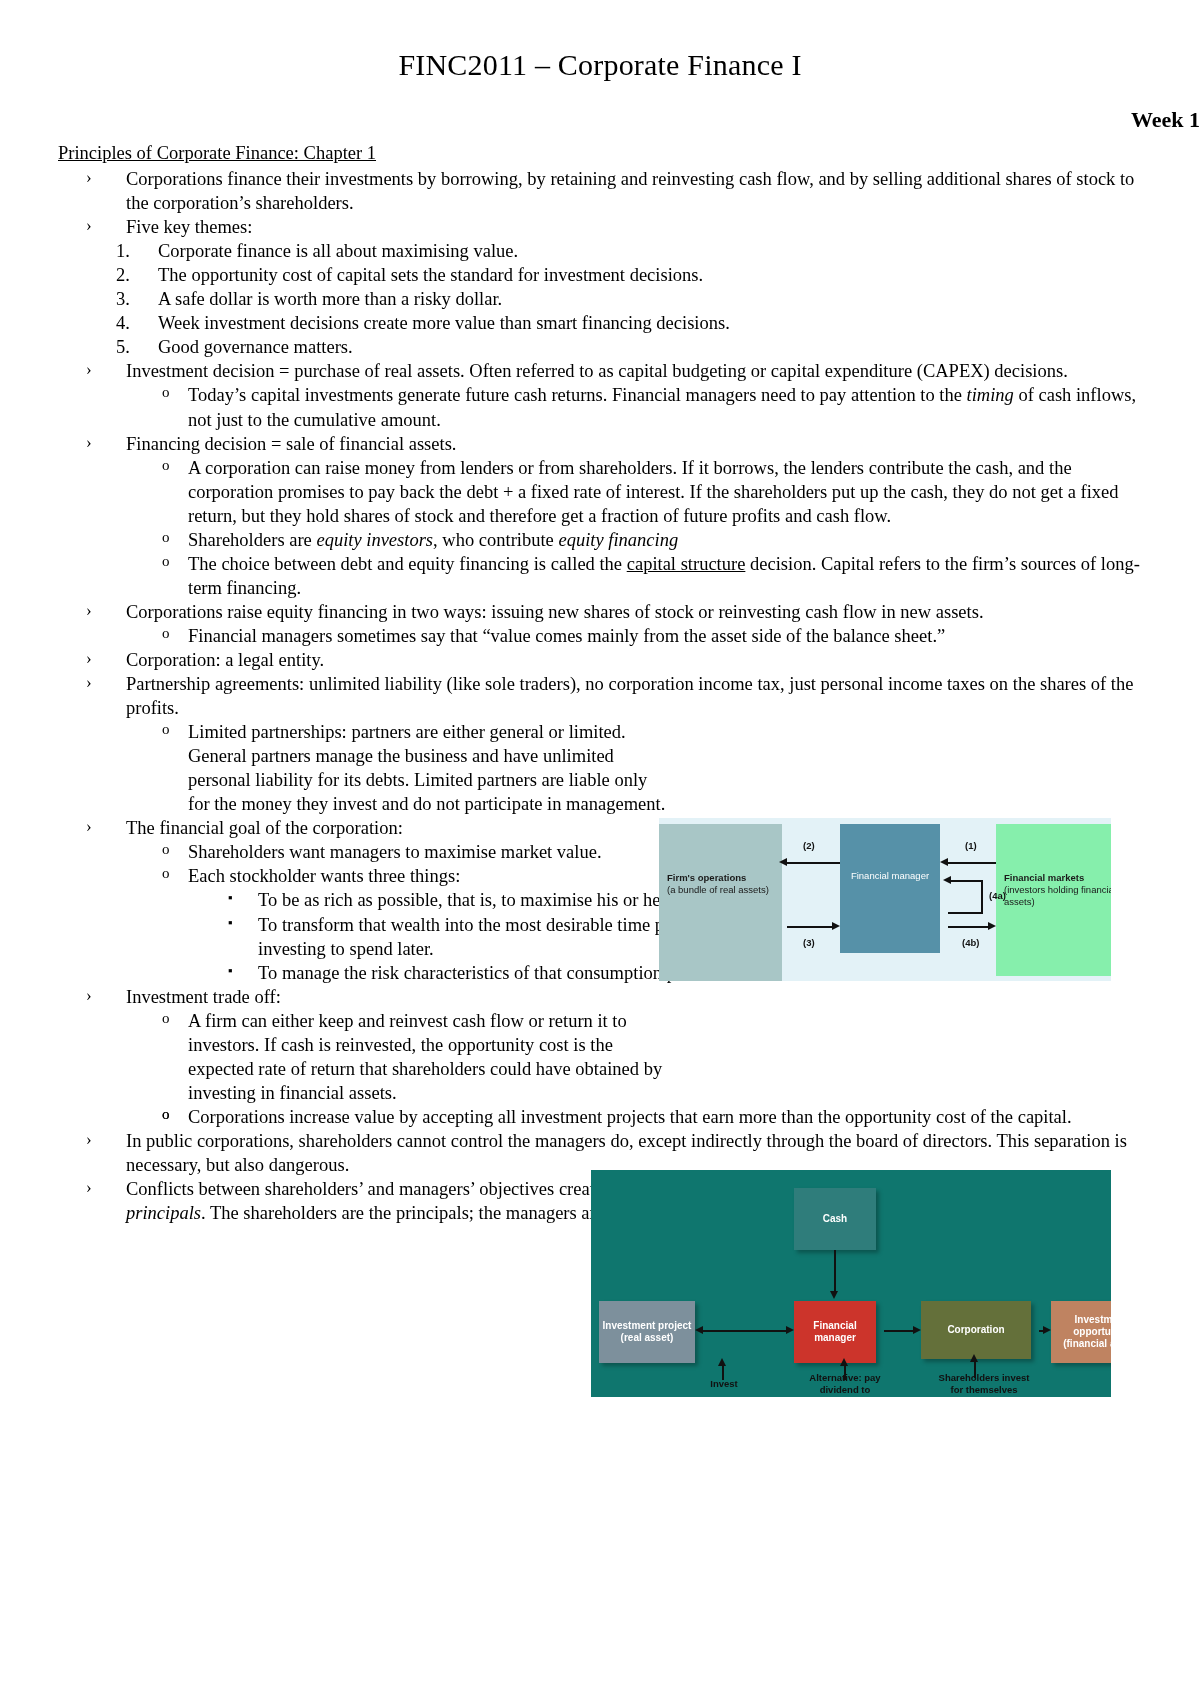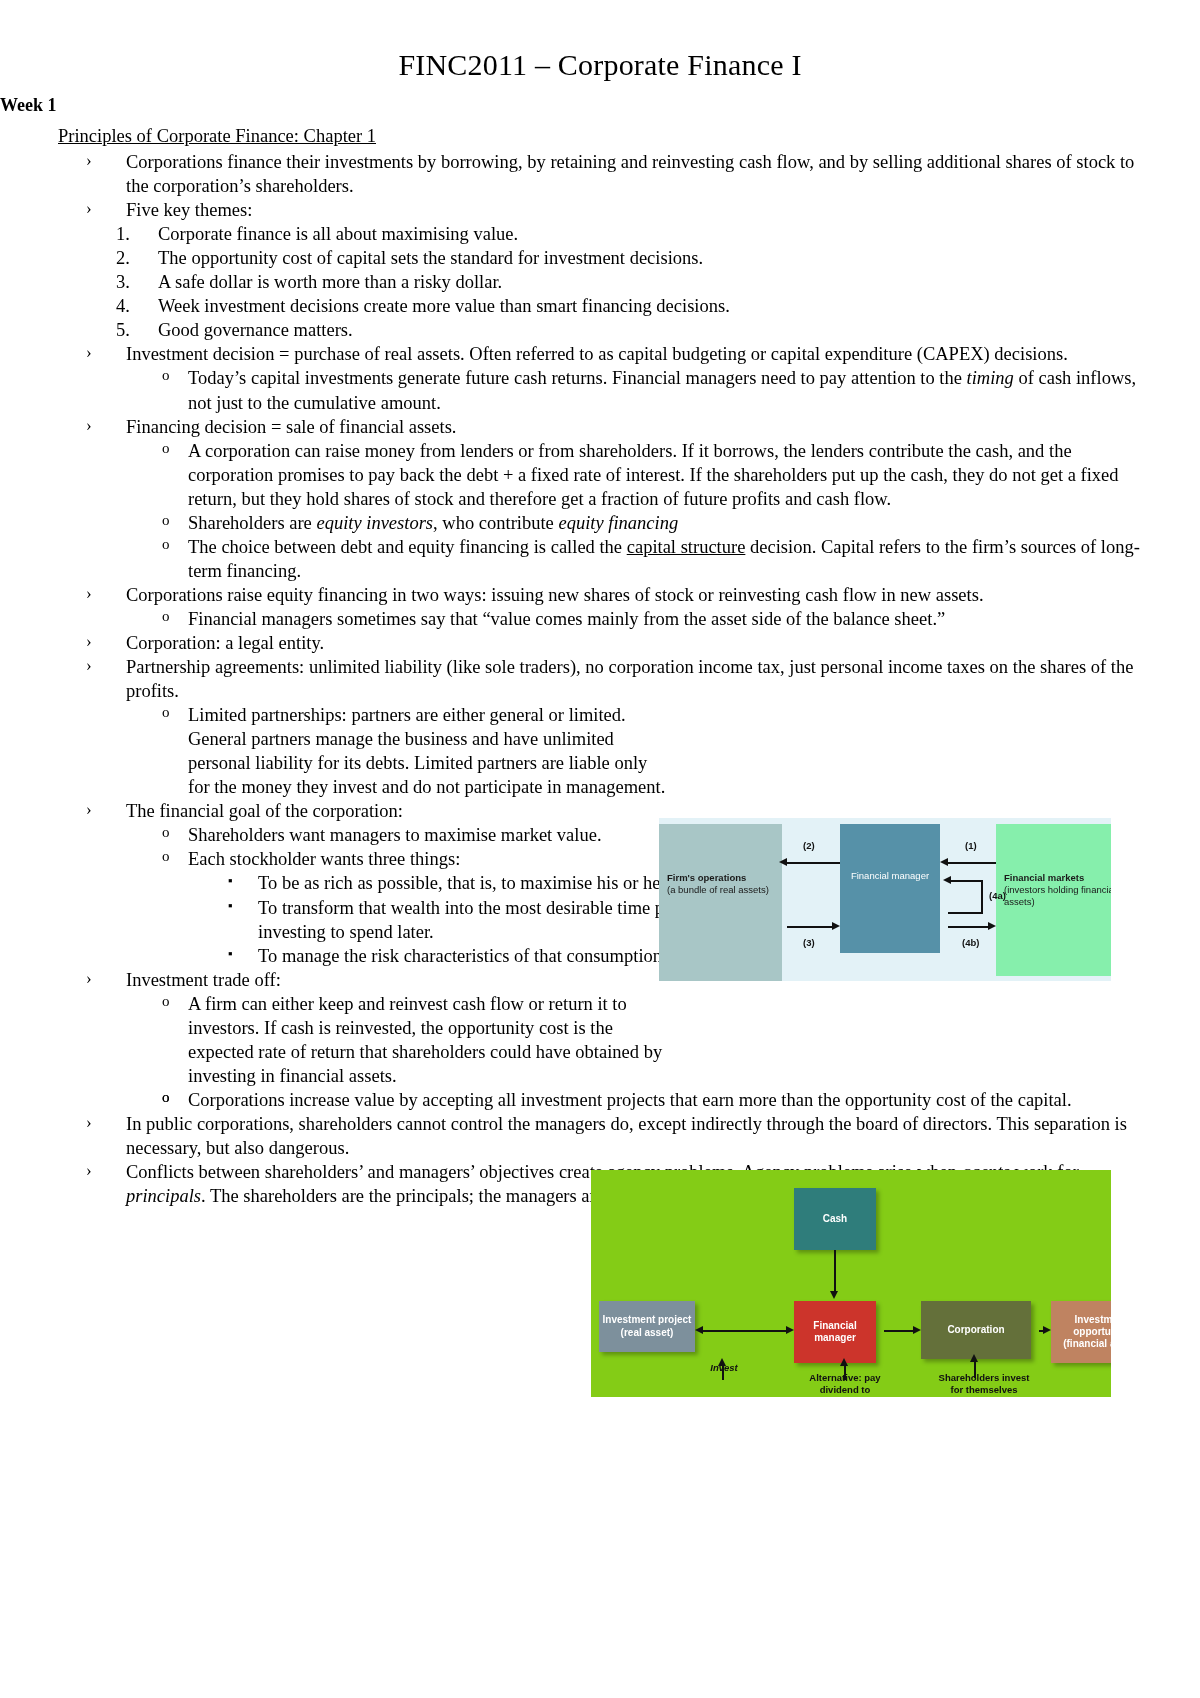--- a/index.html
+++ b/index.html
@@ -7,21 +7,21 @@
     width:1200px;height:1698px;position:relative;
     font-family:"Liberation Serif","DejaVu Serif",serif;
     color:#000;
   }
   .page{position:relative;width:1200px;height:1698px;padding:0;box-sizing:border-box;}
   .doc-title{
     text-align:center;font-size:30px;line-height:1.1;
     margin:48px 0 0 0;font-weight:normal;letter-spacing:.2px;
   }
   .week{
-    text-align:left;font-size:18px;font-weight:bold;margin:14px 0 8px 0;
+    text-align:right;font-size:22px;font-weight:bold;margin:26px 0 8px 0;
   }
   .content{padding:0 60px 0 58px;font-size:18.5px;line-height:1.30;}
   .sec-head{text-decoration:underline;margin:0 0 2px 0;font-size:18.5px;}
 
   ul{list-style:none;margin:0;padding:0;}
   li{position:relative;}
 
   
   .l1{padding-left:68px;margin:0;}
   .l1>.mk{position:absolute;left:28px;top:0;font-size:17px;}
@@ -54,29 +54,29 @@
   .fig1 .num{position:absolute;font-family:"Liberation Sans","DejaVu Sans",sans-serif;
              font-size:9.5px;font-weight:bold;color:#111;}
   .fig1 .arr{position:absolute;background:#111;height:1.6px;}
   .fig1 .head{position:absolute;width:0;height:0;border-top:4.5px solid transparent;border-bottom:4.5px solid transparent;}
   .fig1 .hl{border-right:8px solid #111;}
   .fig1 .hr{border-left:8px solid #111;}
 
   
   .fig2{
     position:absolute;left:591px;top:1122px;width:520px;height:227px;
-    background:#84cc16;overflow:hidden;
+    background:#0f766e;overflow:hidden;
   }
   .fig2 .bx{position:absolute;box-sizing:border-box;
             font-family:"Liberation Sans","DejaVu Sans",sans-serif;
             font-size:10px;line-height:1.22;font-weight:bold;color:#fff;
             display:flex;align-items:center;justify-content:center;text-align:center;
             box-shadow:3px 3px 4px rgba(0,0,0,.28);}
   .fig2 .cash{left:203px;top:18px;width:82px;height:62px;background:#2f7d7b;}
-  .fig2 .proj{left:8px;top:131px;width:96px;height:51px;background:#7d909c;}
+  .fig2 .proj{left:8px;top:131px;width:96px;height:62px;background:#7d909c;}
   .fig2 .fman{left:203px;top:131px;width:82px;height:62px;background:#cc342b;}
   .fig2 .share{left:330px;top:131px;width:110px;height:58px;background:#64703a;}
   .fig2 .opp{left:460px;top:131px;width:100px;height:62px;background:#bf8361;}
   .fig2 .cap{position:absolute;font-family:"Liberation Sans","DejaVu Sans",sans-serif;
              font-size:9.5px;line-height:1.25;color:#111;text-align:center;font-weight:bold;}
   .fig2 .arr{position:absolute;background:#111;}
   .fig2 .ah{position:absolute;width:0;height:0;}
   .fig2 .ad{border-left:4.5px solid transparent;border-right:4.5px solid transparent;border-top:8px solid #111;}
   .fig2 .au{border-left:4.5px solid transparent;border-right:4.5px solid transparent;border-bottom:8px solid #111;}
   .fig2 .al{border-top:4.5px solid transparent;border-bottom:4.5px solid transparent;border-right:8px solid #111;}
@@ -306,18 +306,18 @@
 
     <div class="arr" style="left:131px;top:194px;width:1.6px;height:16px;"></div>
     <div class="ah au" style="left:127px;top:188px;"></div>
 
     <div class="arr" style="left:253px;top:194px;width:1.6px;height:16px;"></div>
     <div class="ah au" style="left:249px;top:188px;"></div>
 
     <div class="arr" style="left:383px;top:190px;width:1.6px;height:18px;"></div>
     <div class="ah au" style="left:379px;top:184px;"></div>
 
-    <div class="cap" style="left:104px;top:192px;width:58px;font-style:italic;">Invest</div>
+    <div class="cap" style="left:104px;top:208px;width:58px;">Invest</div>
     <div class="cap" style="left:211px;top:202px;width:86px;">Alternative: pay dividend to shareholders</div>
     <div class="cap" style="left:333px;top:202px;width:104px;margin-left:8px;">Shareholders invest for themselves</div>
   </div>
 
 </div>
 
 </body></html>

